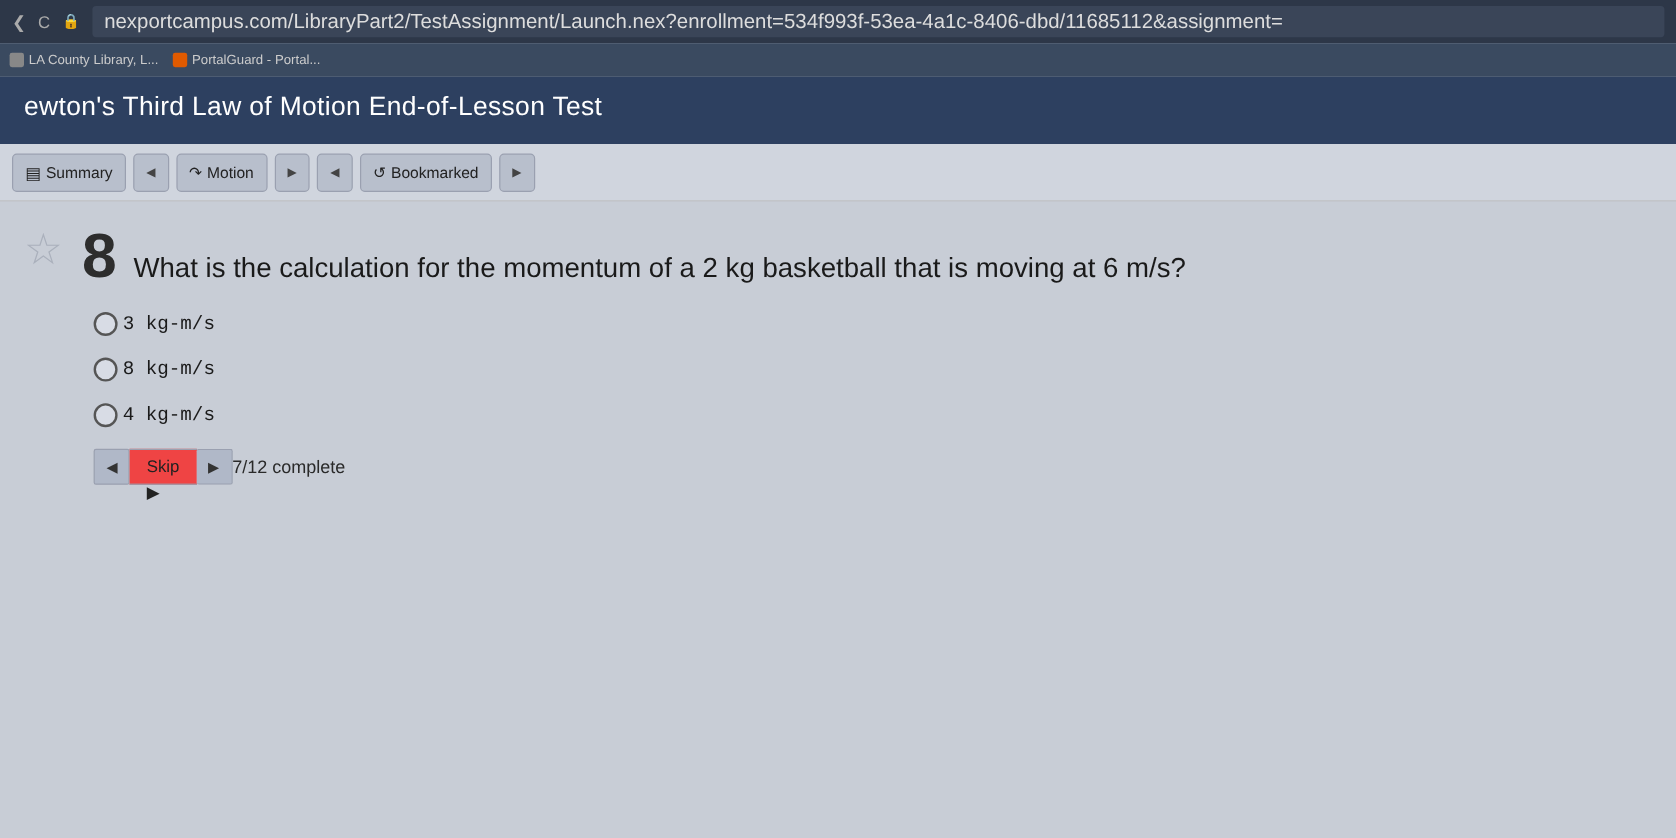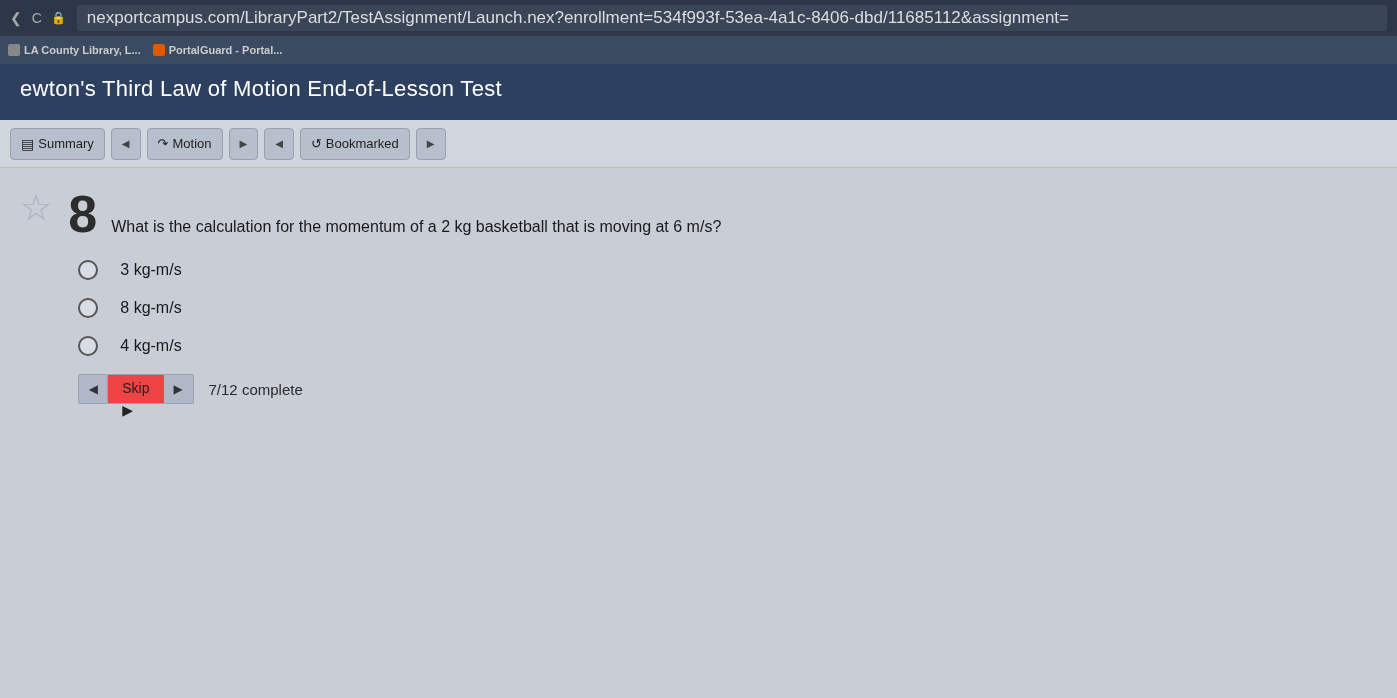--- a/index.html
+++ b/index.html
@@ -48,21 +48,20 @@
       gap: 12px;
       height: 28px;
     }
     .bookmark-item {
       color: #ccc;
       font-size: 11px;
       display: flex;
       align-items: center;
       gap: 4px;
       cursor: pointer;
-      font-weight: bold;
     }
     .bookmark-favicon {
       width: 12px;
       height: 12px;
       background: #888;
       border-radius: 2px;
       display: inline-block;
     }
     .bookmark-favicon.orange {
       background: #e05a00;
@@ -144,36 +143,37 @@
     }
 
     .question-number {
       font-size: 52px;
       font-weight: bold;
       color: #2d2d2d;
       line-height: 1;
     }
 
     .question-text {
-      font-size: 16px;
+      font-size: 23px;
       color: #1a1a1a;
       line-height: 1.4;
     }
 
     .options-list {
       list-style: none;
       margin-left: 10px;
     }
 
     .option-item {
       display: flex;
       align-items: center;
-      gap: 22px;
+      gap: 4px;
       margin-bottom: 18px;
       cursor: pointer;
+      font-family: Liberation Mono, monospace;
     }
 
     .radio-circle {
       width: 20px;
       height: 20px;
       border: 2px solid #555;
       border-radius: 50%;
       display: inline-block;
       flex-shrink: 0;
       background: #d8dce5;
@@ -220,21 +220,21 @@
       display: flex;
       gap: 6px;
       flex-direction: column;
     }
 
     .nav-arrow-btn.right {
       border-left: none;
     }
 
     .progress-text {
-      margin-left: 15px;
+      margin-left: 0;
       font-size: 15px;
       color: #2a2a2a;
     }
   </style>
 </head>
 <body>
 
 <div class="browser-chrome">
   <button class="browser-nav-btn">❮</button>
   <button class="browser-nav-btn">C</button>

